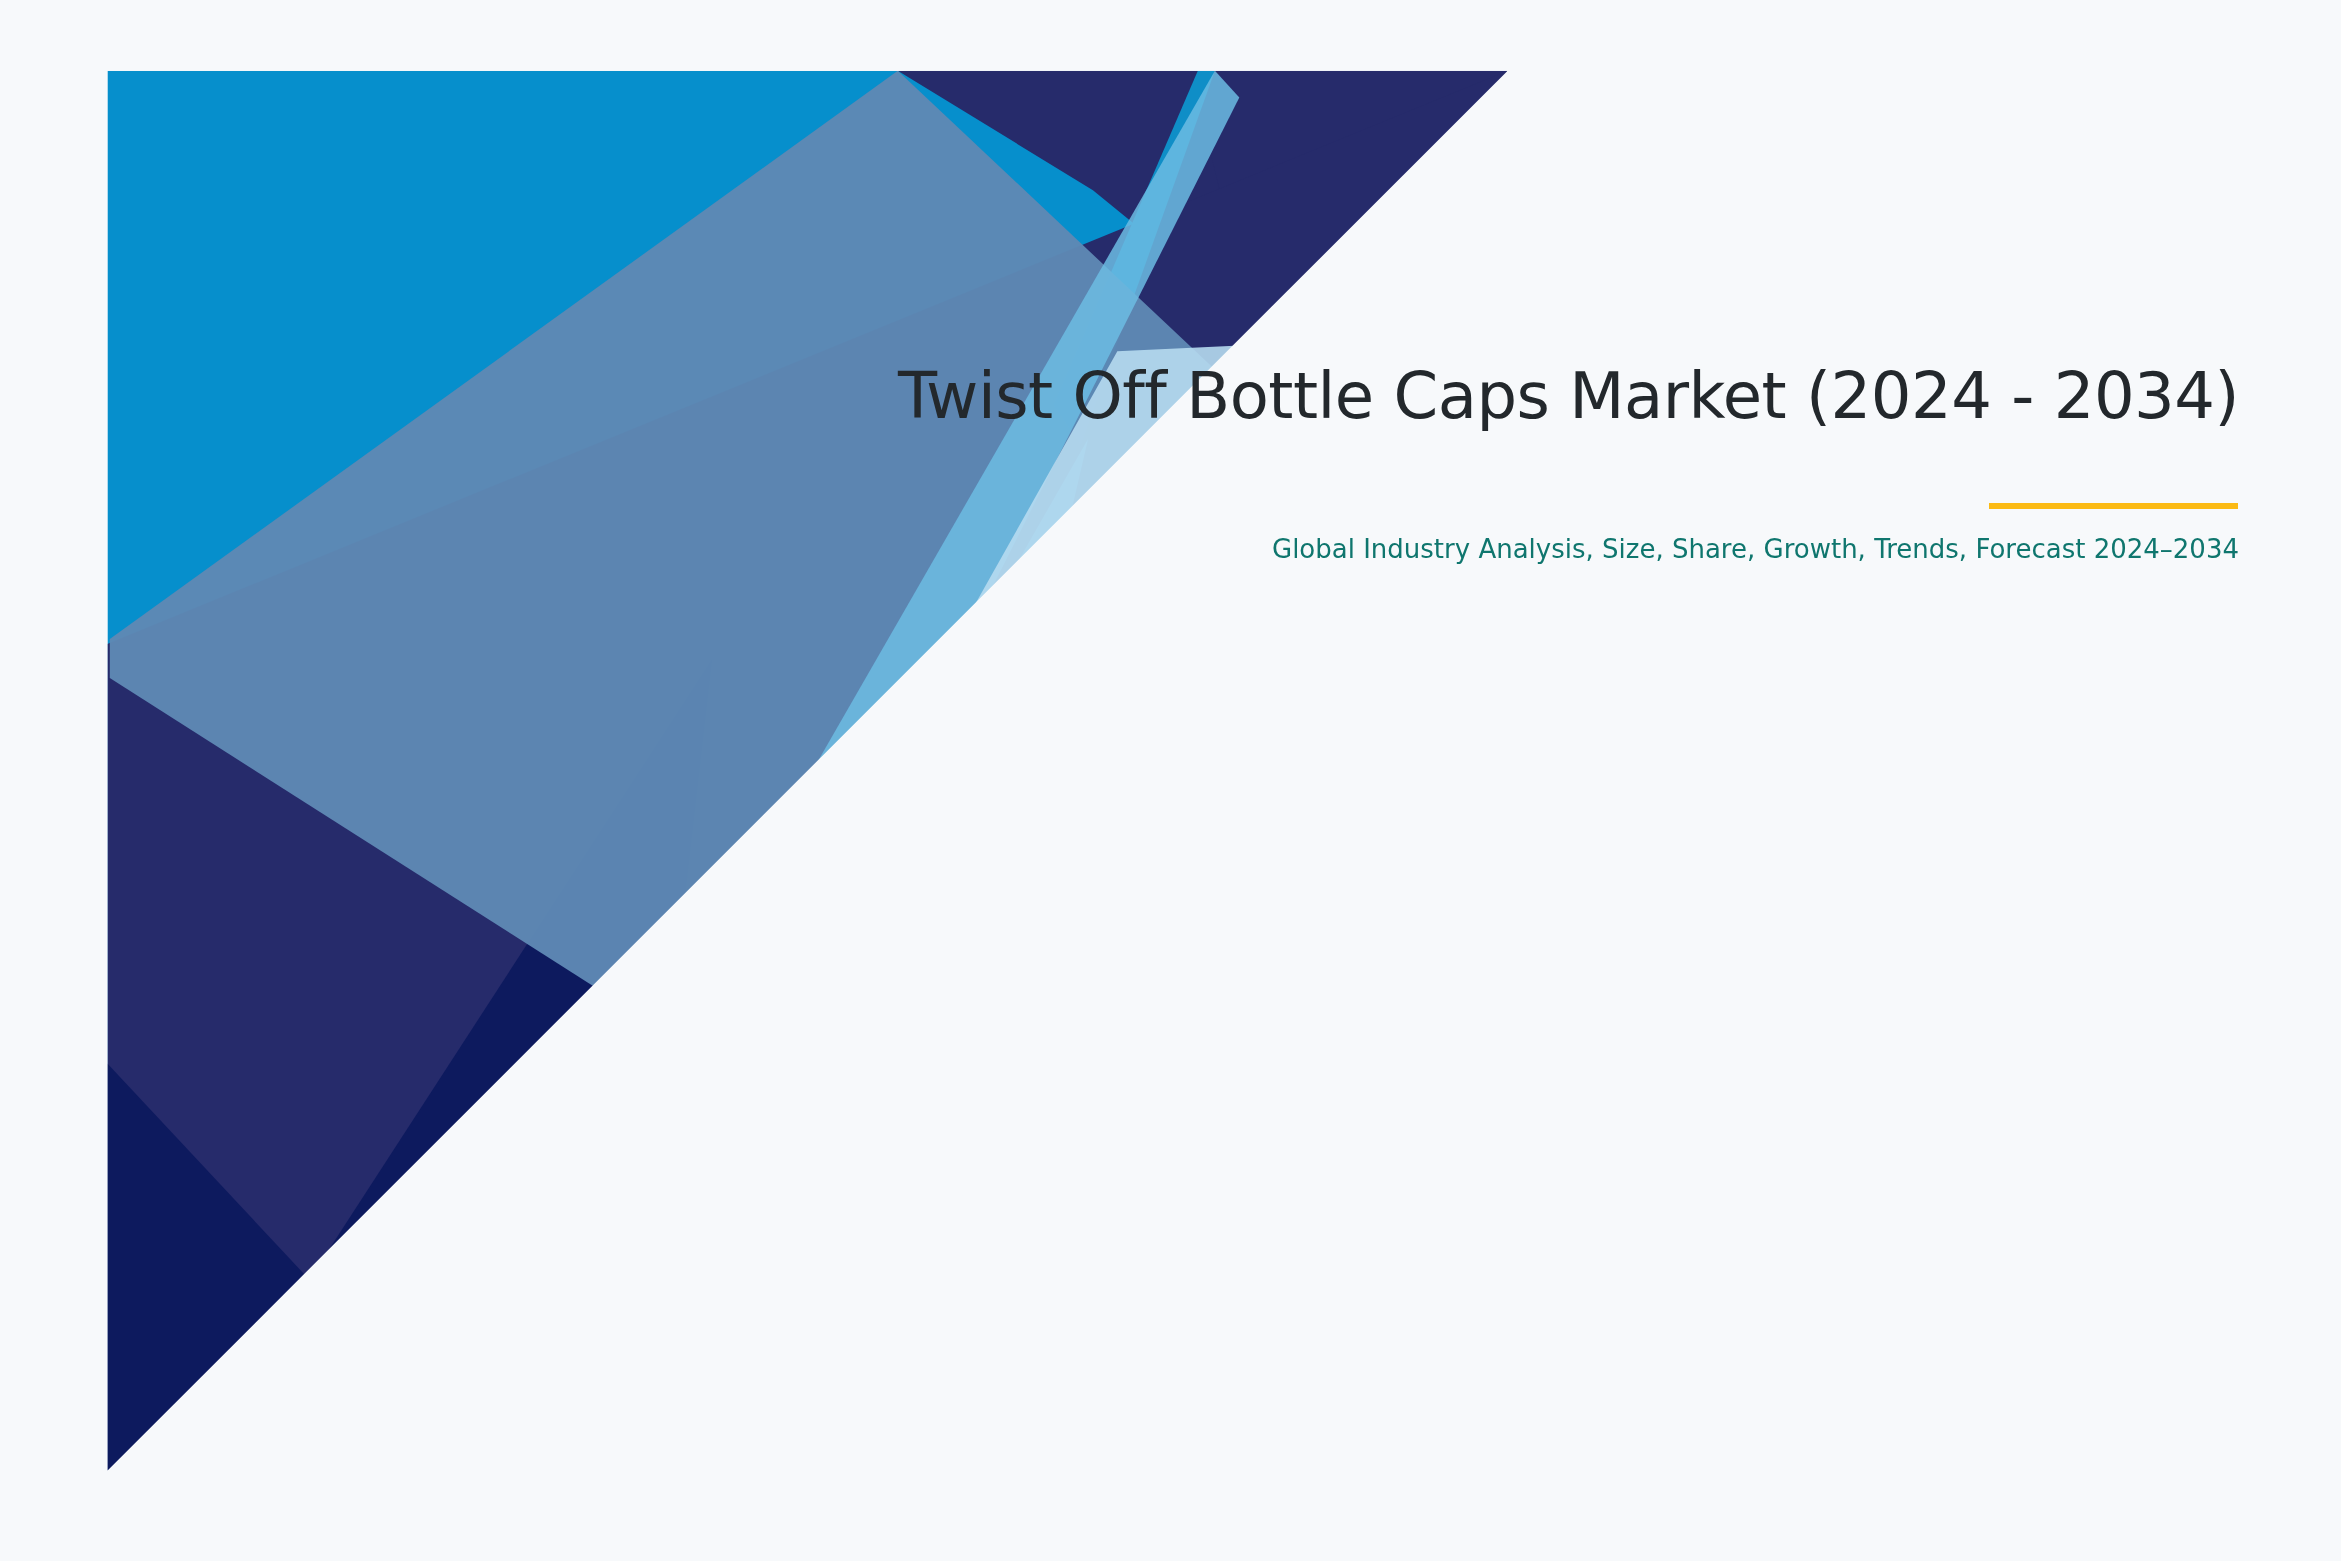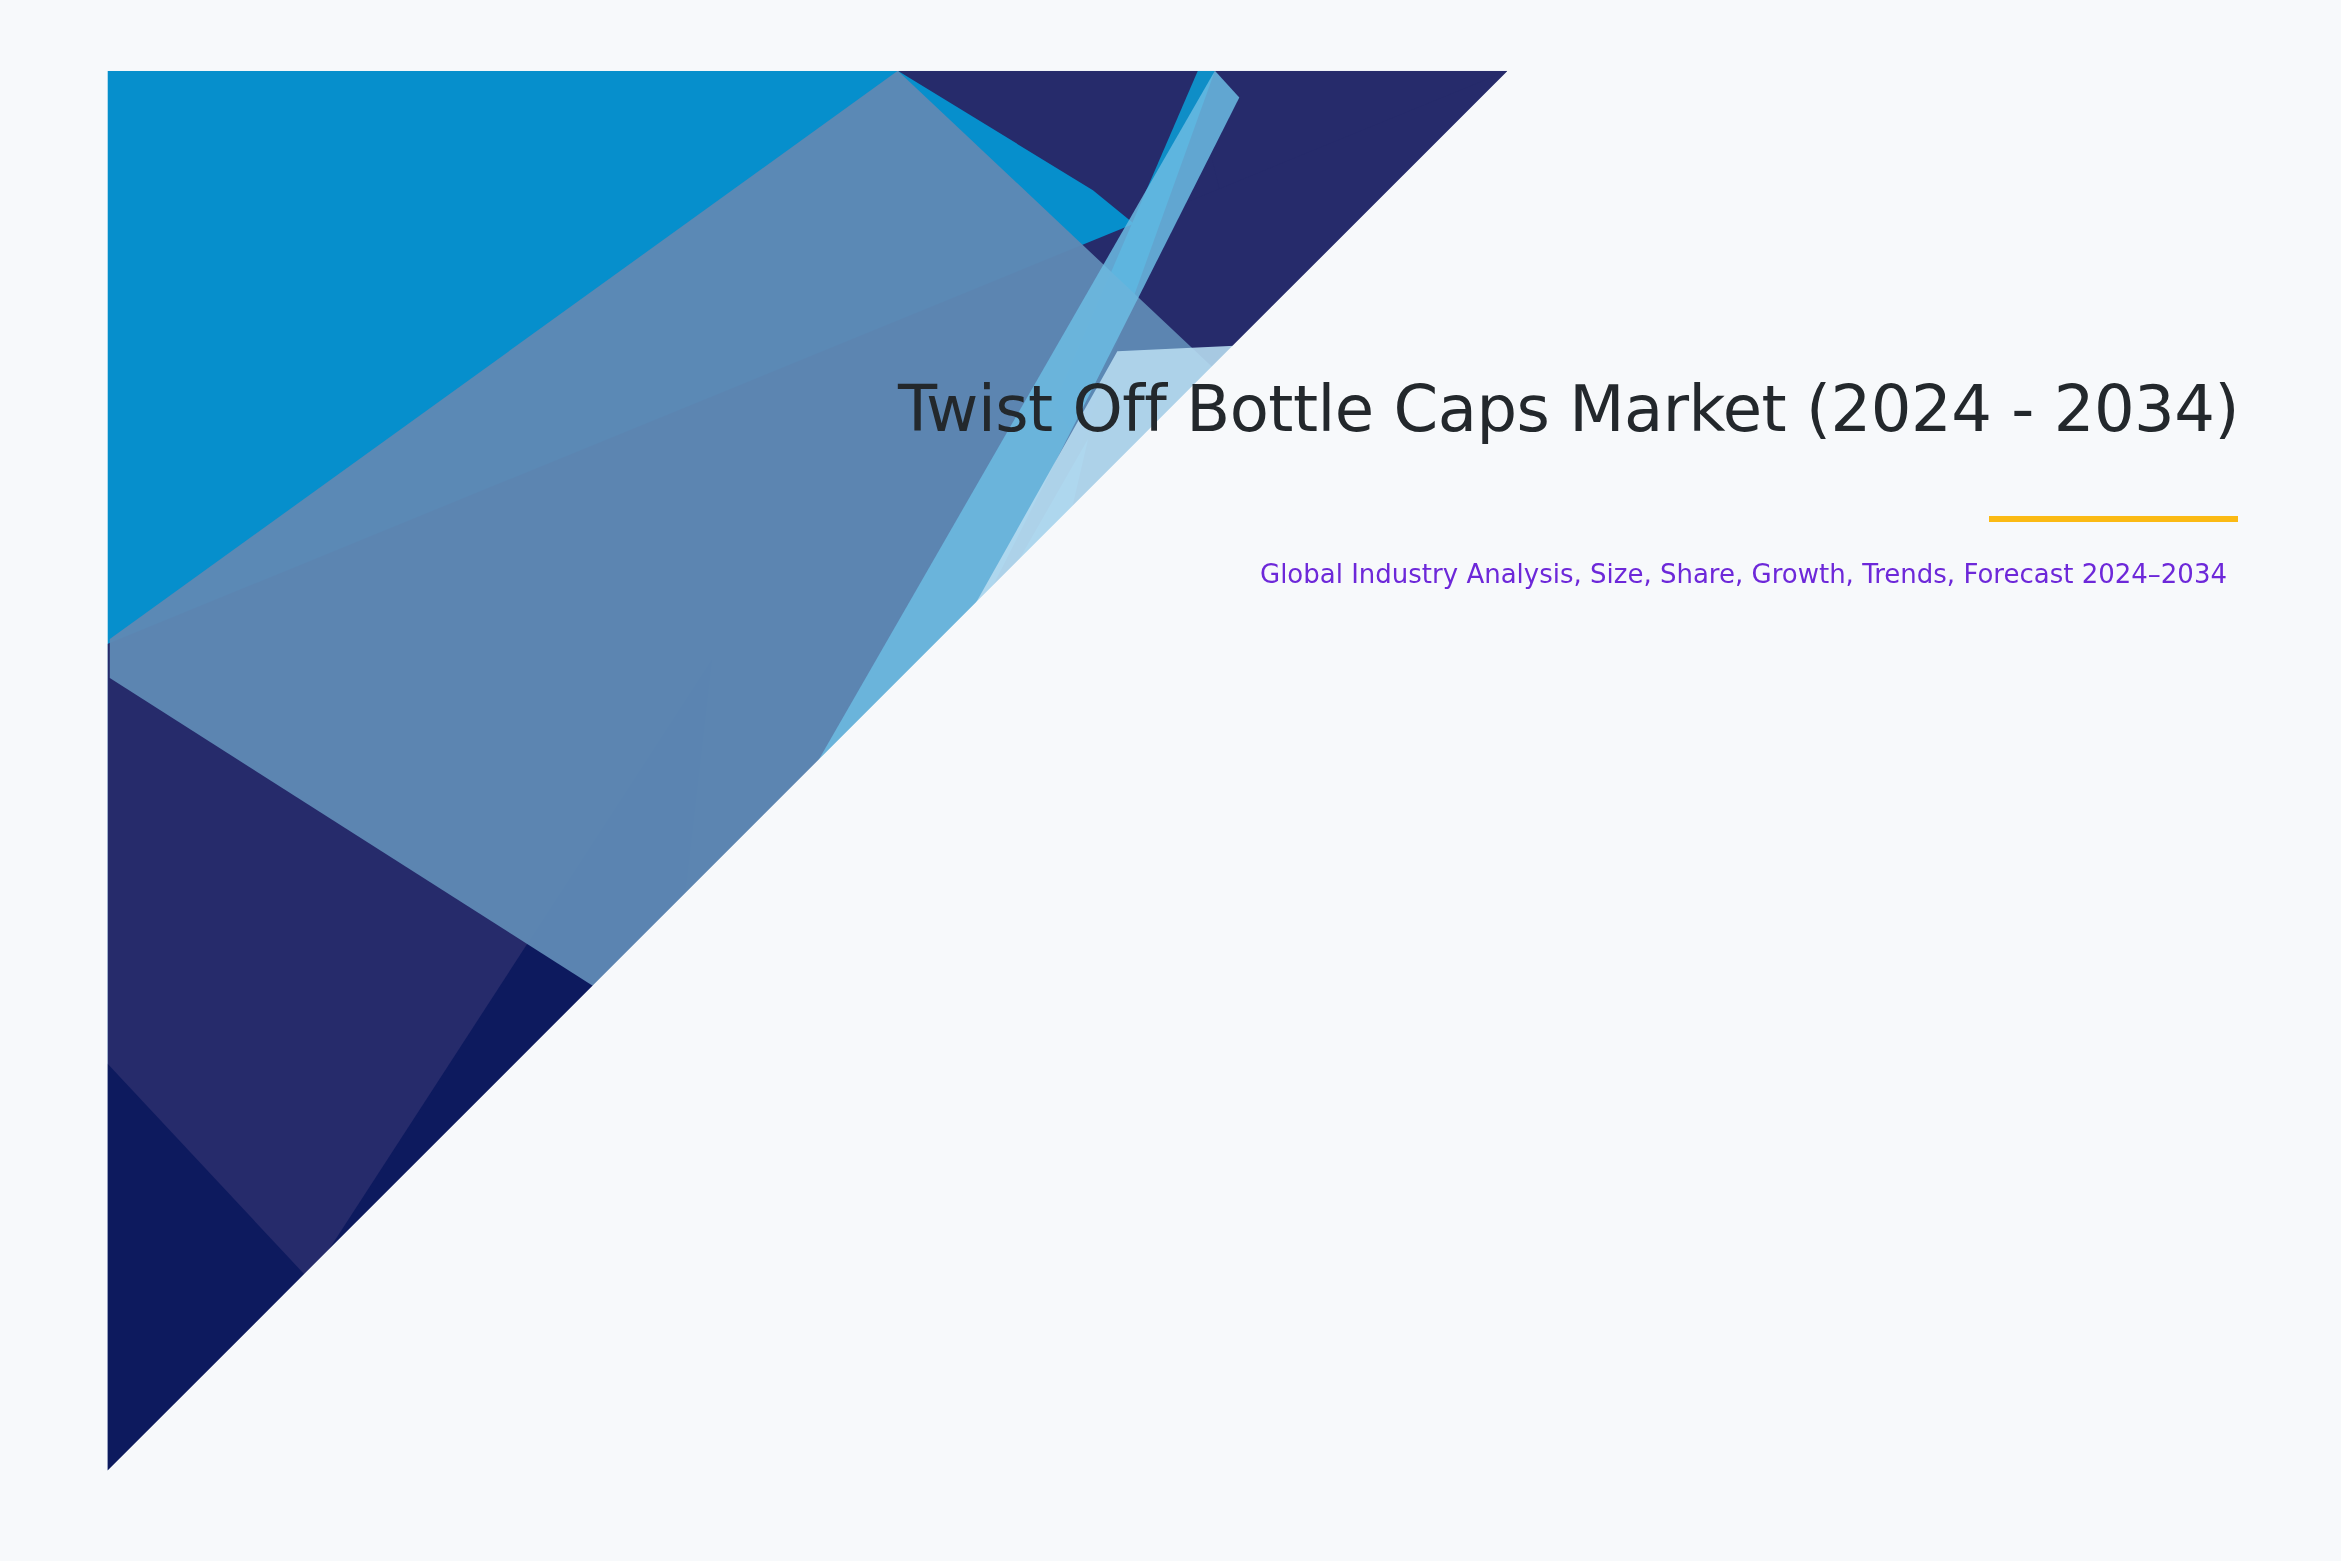--- a/index.html
+++ b/index.html
@@ -25,21 +25,21 @@
     top: 0;
     width: 2342px;
     height: 1561px;
     pointer-events: none;
   }
 
   
   #text-column {
     position: absolute;
     left: 805px;
-    top: 372px;
+    top: 359px;
     width: 1434px;
     text-align: right;
   }
 
   #title-block {
     position: relative;
     display: block;
   }
 
   #page-title {
@@ -59,27 +59,27 @@
     position: absolute;
     right: 1.5px;
     top: 144px;
     width: 249px;
     height: 6.3px;
     background: #fbba14;
     z-index: 4;
   }
 
   #page-subtitle {
-    margin: 12px;
+    margin: 0;
     padding-top: 98px;
     font-family: "DejaVu Sans", sans-serif;
     font-weight: 400;
     font-size: 26px;
     line-height: 1.33;
-    color: #6d28d9;
+    color: #0f766e;
     text-align: right;
   }
 </style>
 </head>
 <body>
 
 <div id="slide">
 
   <svg id="artwork" viewBox="0 0 4800 3200" preserveAspectRatio="none" aria-hidden="true">
 

